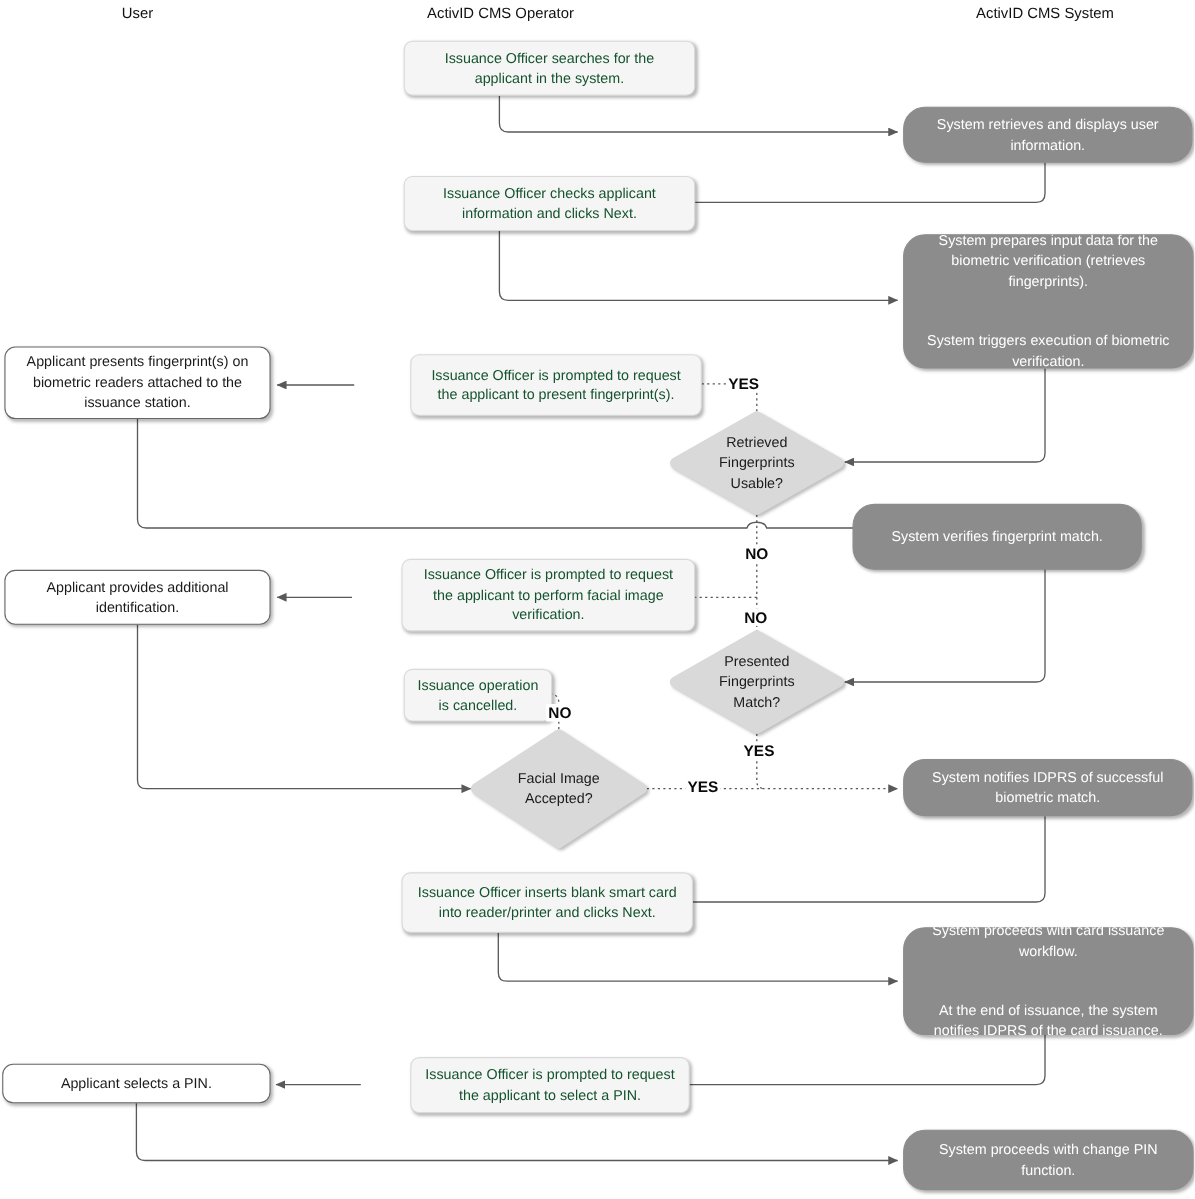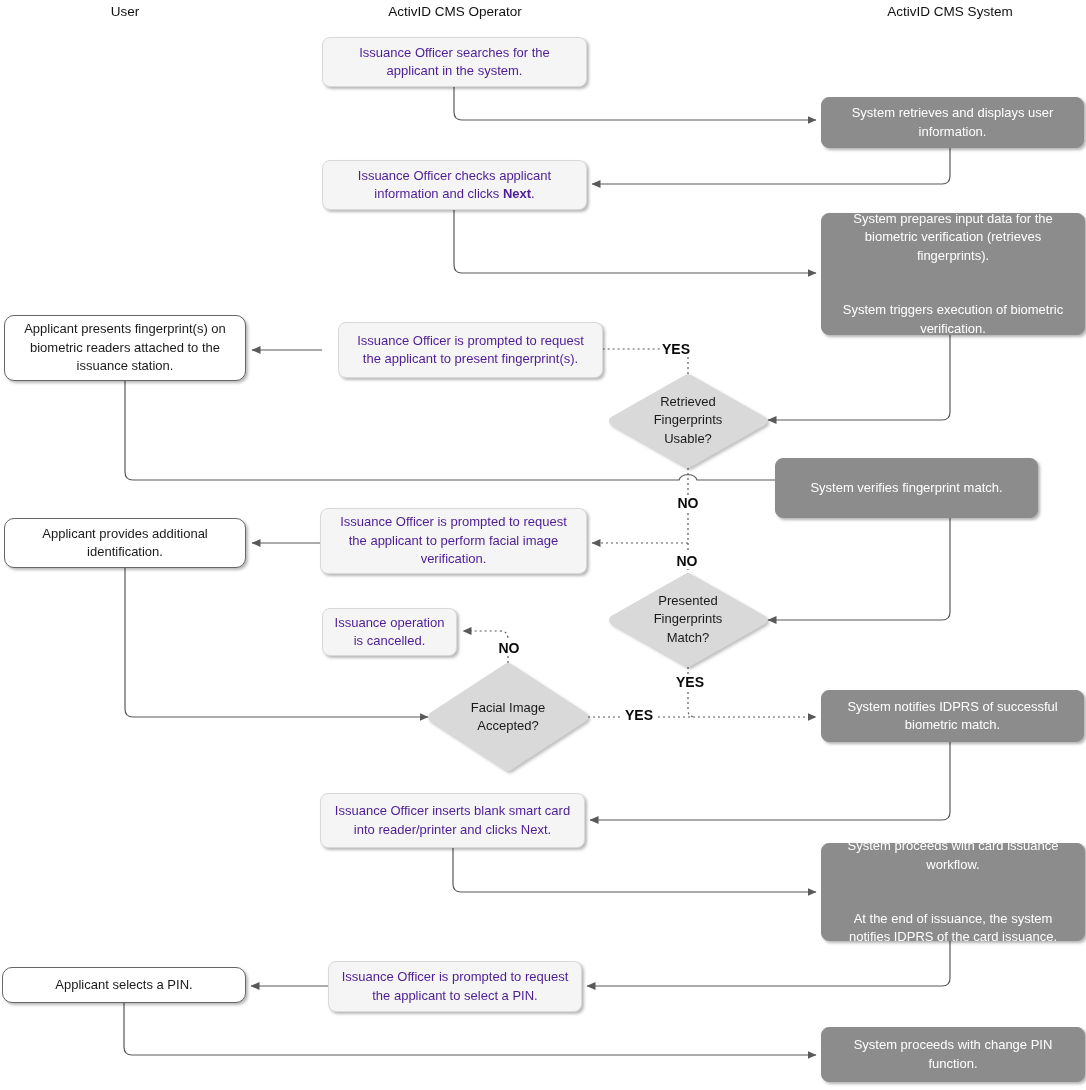--- a/index.html
+++ b/index.html
@@ -9,33 +9,34 @@
   }
   .lane-header{
     position:absolute;top:4px;transform:translateX(-50%);
     font-size:13.5px;color:#111;white-space:nowrap;
   }
   .node{
     position:absolute;display:flex;flex-direction:column;align-items:center;justify-content:center;
     text-align:center;font-size:13px;line-height:1.42;box-sizing:border-box;padding:4px 10px;
   }
   .op{
-    background:#f5f5f5;border:1px solid #d9d9d9;border-radius:8px;color:#4c1d95;
+    background:#f5f5f5;border:1px solid #d9d9d9;border-radius:8px;color:#14532d;
     box-shadow:2px 2px 3px rgba(0,0,0,0.28);
+    margin-left:45px;
   }
   .usr{
     background:#ffffff;border:1px solid #666666;border-radius:10px;color:#1a1a1a;
     box-shadow:2px 2px 3px rgba(0,0,0,0.28);
   }
   .sys{
-    background:#8c8c8c;border:1px solid #8c8c8c;border-radius:8px;color:#ffffff;
+    background:#8c8c8c;border:1px solid #8c8c8c;border-radius:20px;color:#ffffff;
     box-shadow:2px 2px 3px rgba(0,0,0,0.3);
   }
   .sys .para + .para{margin-top:36px;}
-  .bold{font-weight:bold;}
+  .bold{font-weight:normal;}
   .diamond-text{
     position:absolute;transform:translate(-50%,-50%);text-align:center;
     font-size:13px;line-height:1.42;color:#1a1a1a;
   }
   .edge-label{
     position:absolute;transform:translate(-50%,-50%);
     font-weight:bold;font-size:14px;color:#0a0a0a;background:#ffffff;padding:0 2px;
     white-space:nowrap;
   }
   svg#wires{position:absolute;left:0;top:0;}
@@ -89,21 +90,21 @@
       <polygon points="433,717 508,668 583,717 508,766"></polygon>
     </g>
   </svg>
 
   <div class="node op" style="left:322px;top:37px;width:265px;height:50px">
     <span>Issuance Officer searches for the applicant in the system.</span>
   </div>
   <div class="node op" style="left:322px;top:160px;width:265px;height:50px">
     <span><span>Issuance Officer checks applicant information and clicks </span><span class="bold">Next</span><span>.</span></span>
   </div>
-  <div class="node op" style="left:338px;top:322px;width:265px;height:56px">
+  <div class="node op" style="left:328px;top:322px;width:265px;height:56px">
     <span>Issuance Officer is prompted to request the applicant to present fingerprint(s).</span>
   </div>
   <div class="node op" style="left:320px;top:508px;width:267px;height:66px">
     <span>Issuance Officer is prompted to request the applicant to perform facial image verification.</span>
   </div>
   <div class="node op" style="left:322px;top:608px;width:135px;height:48px">
     <span>Issuance operation is cancelled.</span>
   </div>
   <div class="node op" style="left:320px;top:793px;width:265px;height:55px">
     <span>Issuance Officer inserts blank smart card into reader/printer and clicks Next.</span>

